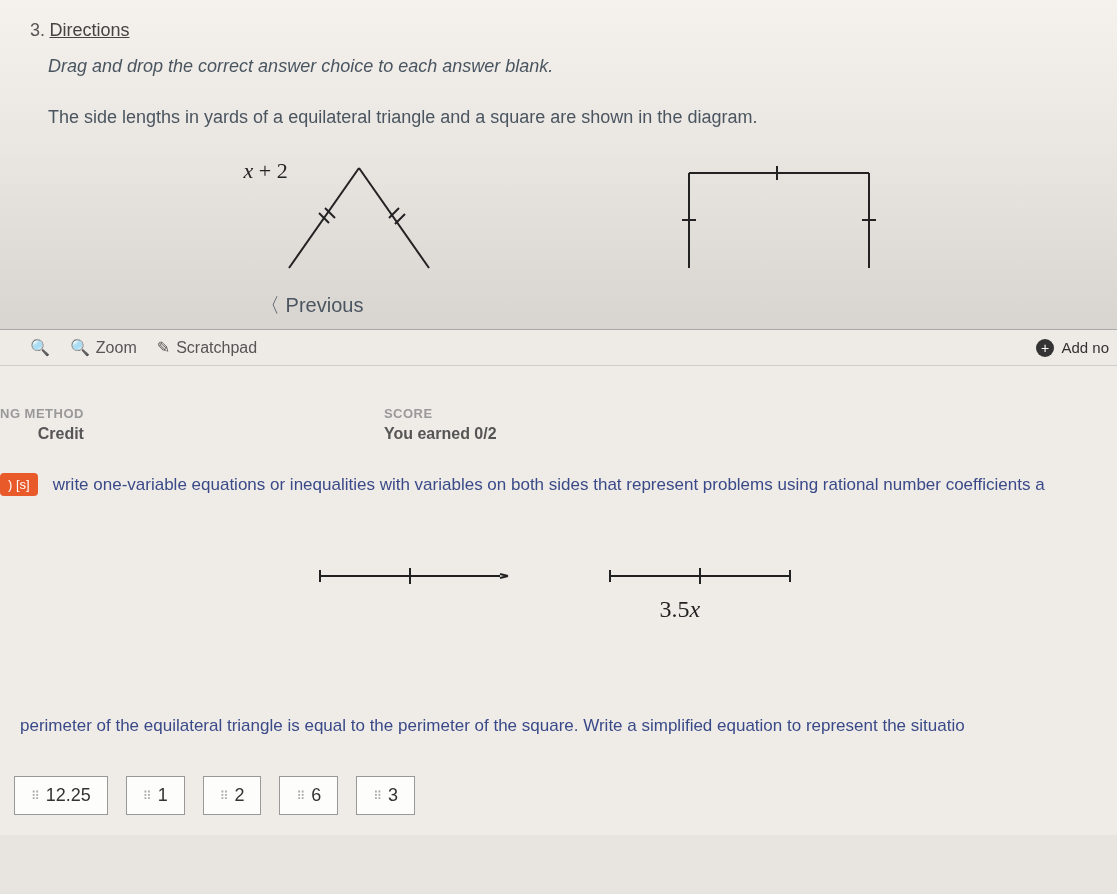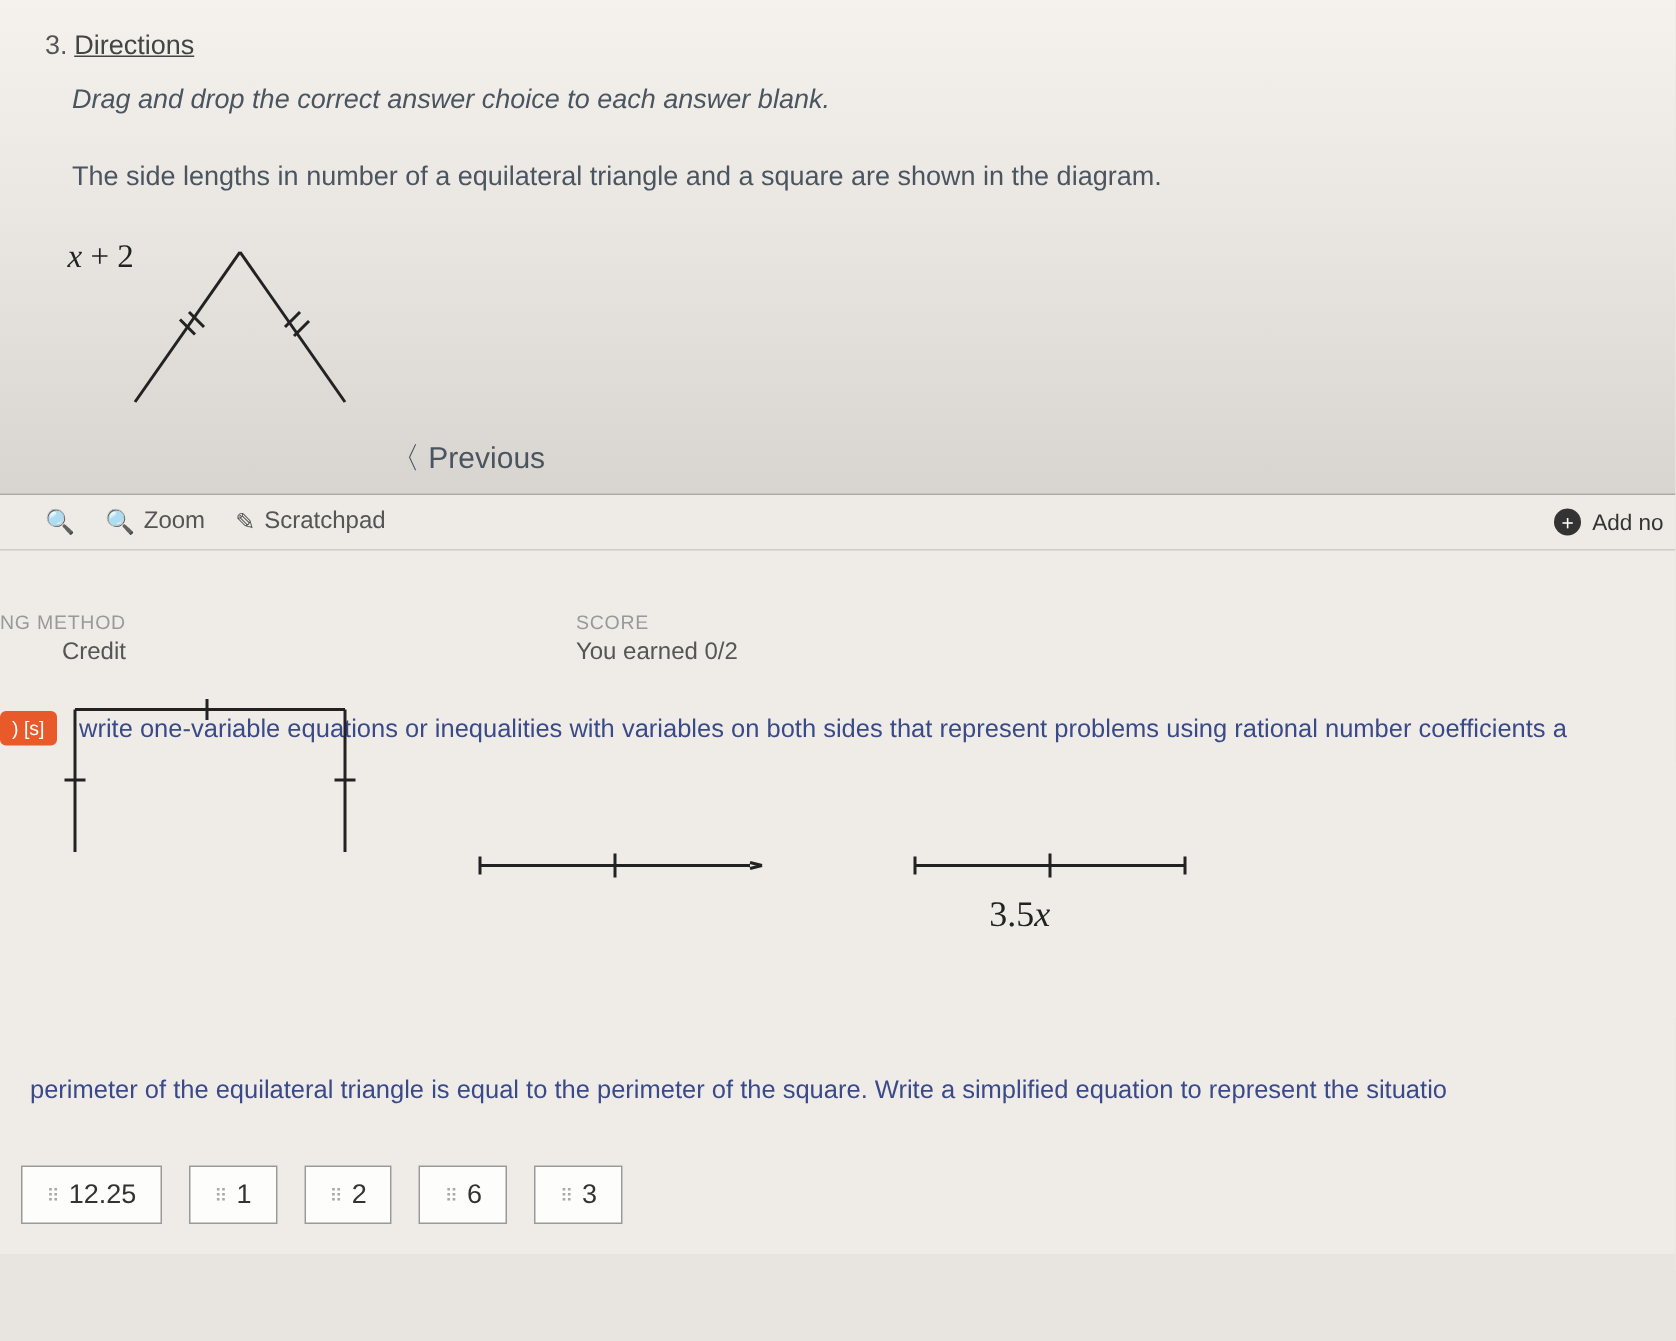--- a/index.html
+++ b/index.html
@@ -24,21 +24,21 @@
   .instruction {
     color: #4a5560; font-style: italic; font-size: 18px;
     margin: 15px 0 0 18px;
   }
   .problem-text {
     color: #4a5560; font-size: 18px;
     margin: 30px 0 0 18px;
   }
   .diagram-row {
     display: flex; gap: 180px; justify-content: center;
-    margin-top: 30px; align-items: flex-start; flex-direction: column;
+    margin-top: 30px; align-items: flex-start;
   }
   .triangle-wrap { position: relative; width: 260px; height: 120px; }
   .triangle-label {
     position: absolute; left: 15px; top: 0;
     font-family: "Times New Roman", serif; font-size: 22px; color: #222;
   }
   .triangle-label .xvar { font-style: italic; }
   .square-wrap { position: relative; width: 220px; height: 120px; }
   .nav-row {
     position: absolute; bottom: 10px; left: 260px;
@@ -62,21 +62,21 @@
     font-size: 14px; margin-right: 4px;
   }
 
   
   .lower {
     padding: 40px 8px 20px 0;
     background: #efece8;
   }
   .meta-row {
     display: flex; gap: 300px; margin-bottom: 30px;
-    color: #888; font-size: 15px;
+    color: #888; font-size: 15px; font-weight: bold;
   }
   .meta-col .label { color: #999; font-size: 13px; letter-spacing: 0.5px; }
   .meta-col .value { color: #555; font-size: 16px; margin-top: 4px; text-align: right; }
 
   .standard-row {
     display: flex; align-items: center; gap: 15px;
     margin-bottom: 60px;
   }
   .pill {
     background: #e85a2a; color: #fff; font-size: 13px;
@@ -112,21 +112,21 @@
 </style>
 </head>
 <body>
 
 <div class="top-section">
   <div>
     <span class="q-number">3.</span>
     <span class="q-number directions-link">Directions</span>
   </div>
   <div class="instruction">Drag and drop the correct answer choice to each answer blank.</div>
-  <div class="problem-text">The side lengths in number of a equilateral triangle and a square are shown in the diagram.</div>
+  <div class="problem-text">The side lengths in yards of a equilateral triangle and a square are shown in the diagram.</div>
 
   <div class="diagram-row">
 
     <div class="triangle-wrap">
       <div class="triangle-label">
         <span class="xvar">x</span> + 2
       </div>
       <svg width="260" height="120">
         <line x1="130" y1="10" x2="60" y2="110" stroke="#222" stroke-width="2"></line>
         <line x1="130" y1="10" x2="200" y2="110" stroke="#222" stroke-width="2"></line>

